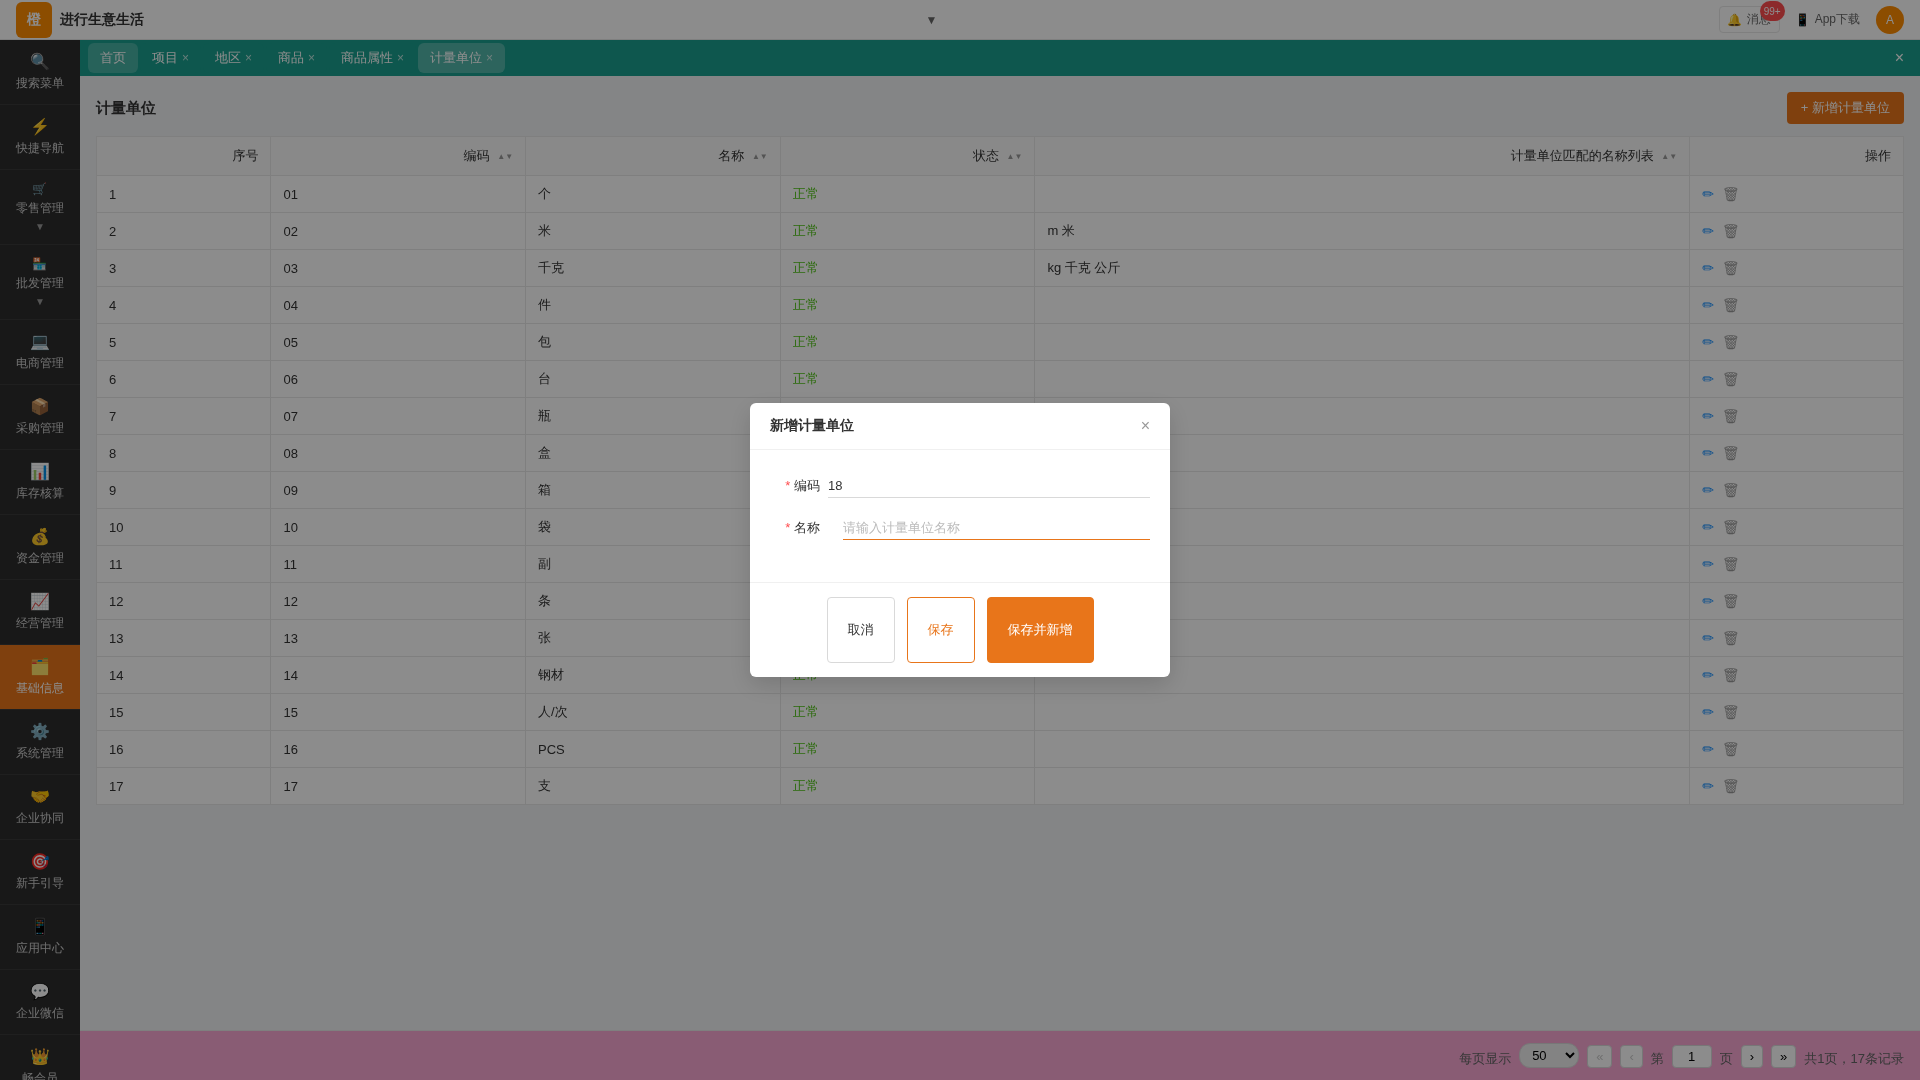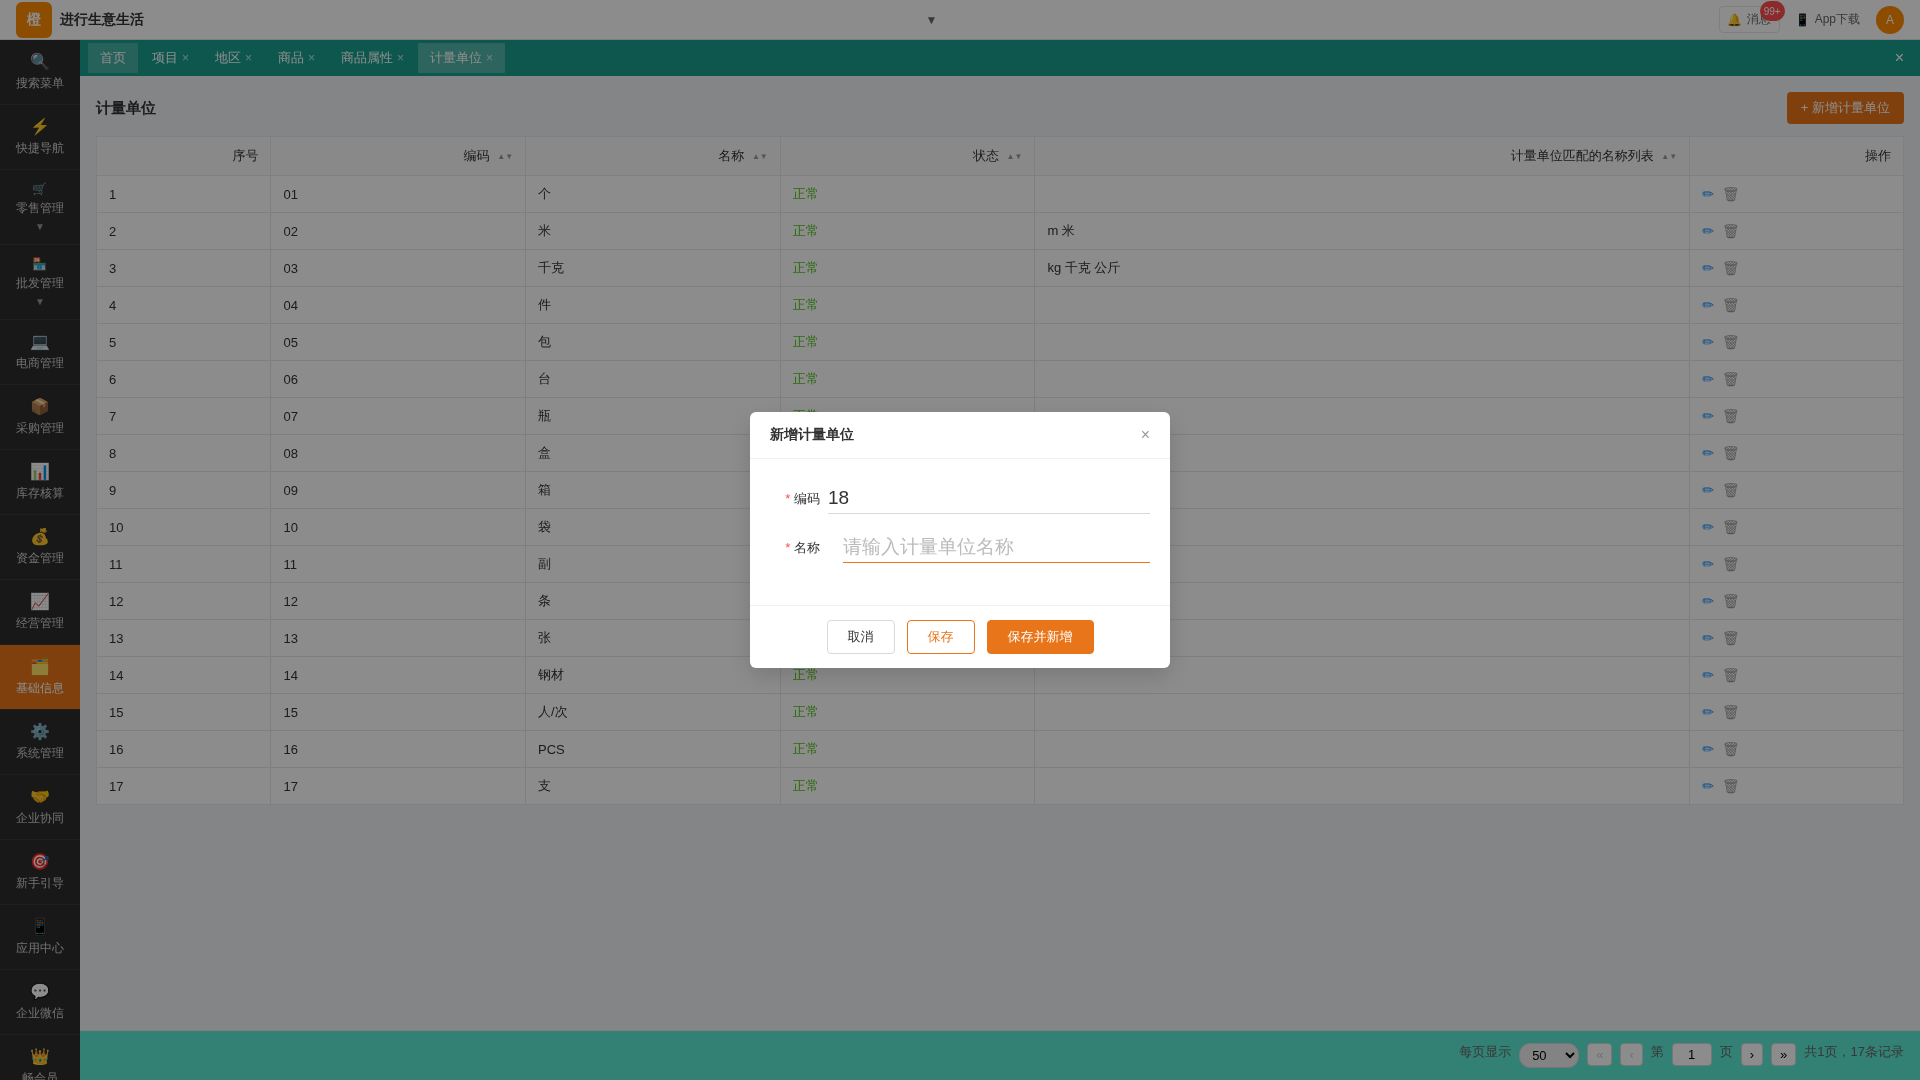--- a/index.html
+++ b/index.html
@@ -164,21 +164,21 @@
     }
     .tab {
       display: flex;
       align-items: center;
       gap: 4px;
       padding: 6px 12px;
       background: #1a9f8e;
       color: white;
       font-size: 13px;
       cursor: pointer;
-      border-radius: 1px;
+      border-radius: 6px;
       white-space: nowrap;
     }
     .tab.home-tab { background: rgba(255,255,255,0.2); }
     .tab .close-btn {
       color: rgba(255,255,255,0.7);
       font-size: 12px;
       cursor: pointer;
       line-height: 1;
     }
     .tab.active-tab { background: rgba(255,255,255,0.25); }
@@ -265,23 +265,23 @@
       font-size: 14px;
       background: none;
       border: none;
     }
     .action-btn.delete { color: #999; }
 
     
     .pagination-area {
       display: flex;
       justify-content: flex-end;
-      align-items: flex-start;
+      align-items: flex-end;
       padding: 12px 16px;
-      background: #5eead4;
+      background: #f9a8d4;
       border-top: 1px solid #e8e8e8;
       gap: 8px;
       font-size: 13px;
       color: #666;
       flex-shrink: 0;
     }
     .page-size-select {
       border: 1px solid #d9d9d9;
       padding: 3px 8px;
       border-radius: 11px;
@@ -360,38 +360,38 @@
     }
     .form-label.required::before {
       content: '* ';
       color: #ff4d4f;
     }
     .form-input {
       flex: 1;
       border: none;
       border-bottom: 1px solid #d9d9d9;
       padding: 4px 0;
-      font-size: 19px;
+      font-size: 13px;
       outline: none;
       color: #333;
     }
     .form-input.focused {
       border-bottom-color: #e8751a;
       margin-left: 15px;
     }
     .form-input::placeholder { color: #bbb; }
     .modal-footer {
       display: flex;
       justify-content: center;
       gap: 12px;
       padding: 14px 20px;
       border-top: 1px solid #f0f0f0;
     }
     .btn-cancel {
-      padding: 7px 20px;
+      padding: 23px 20px;
       border: 1px solid #d9d9d9;
       background: white;
       border-radius: 4px;
       cursor: pointer;
       font-size: 13px;
       color: #333;
     }
     .btn-save {
       padding: 7px 20px;
       border: 1px solid #e8751a;

